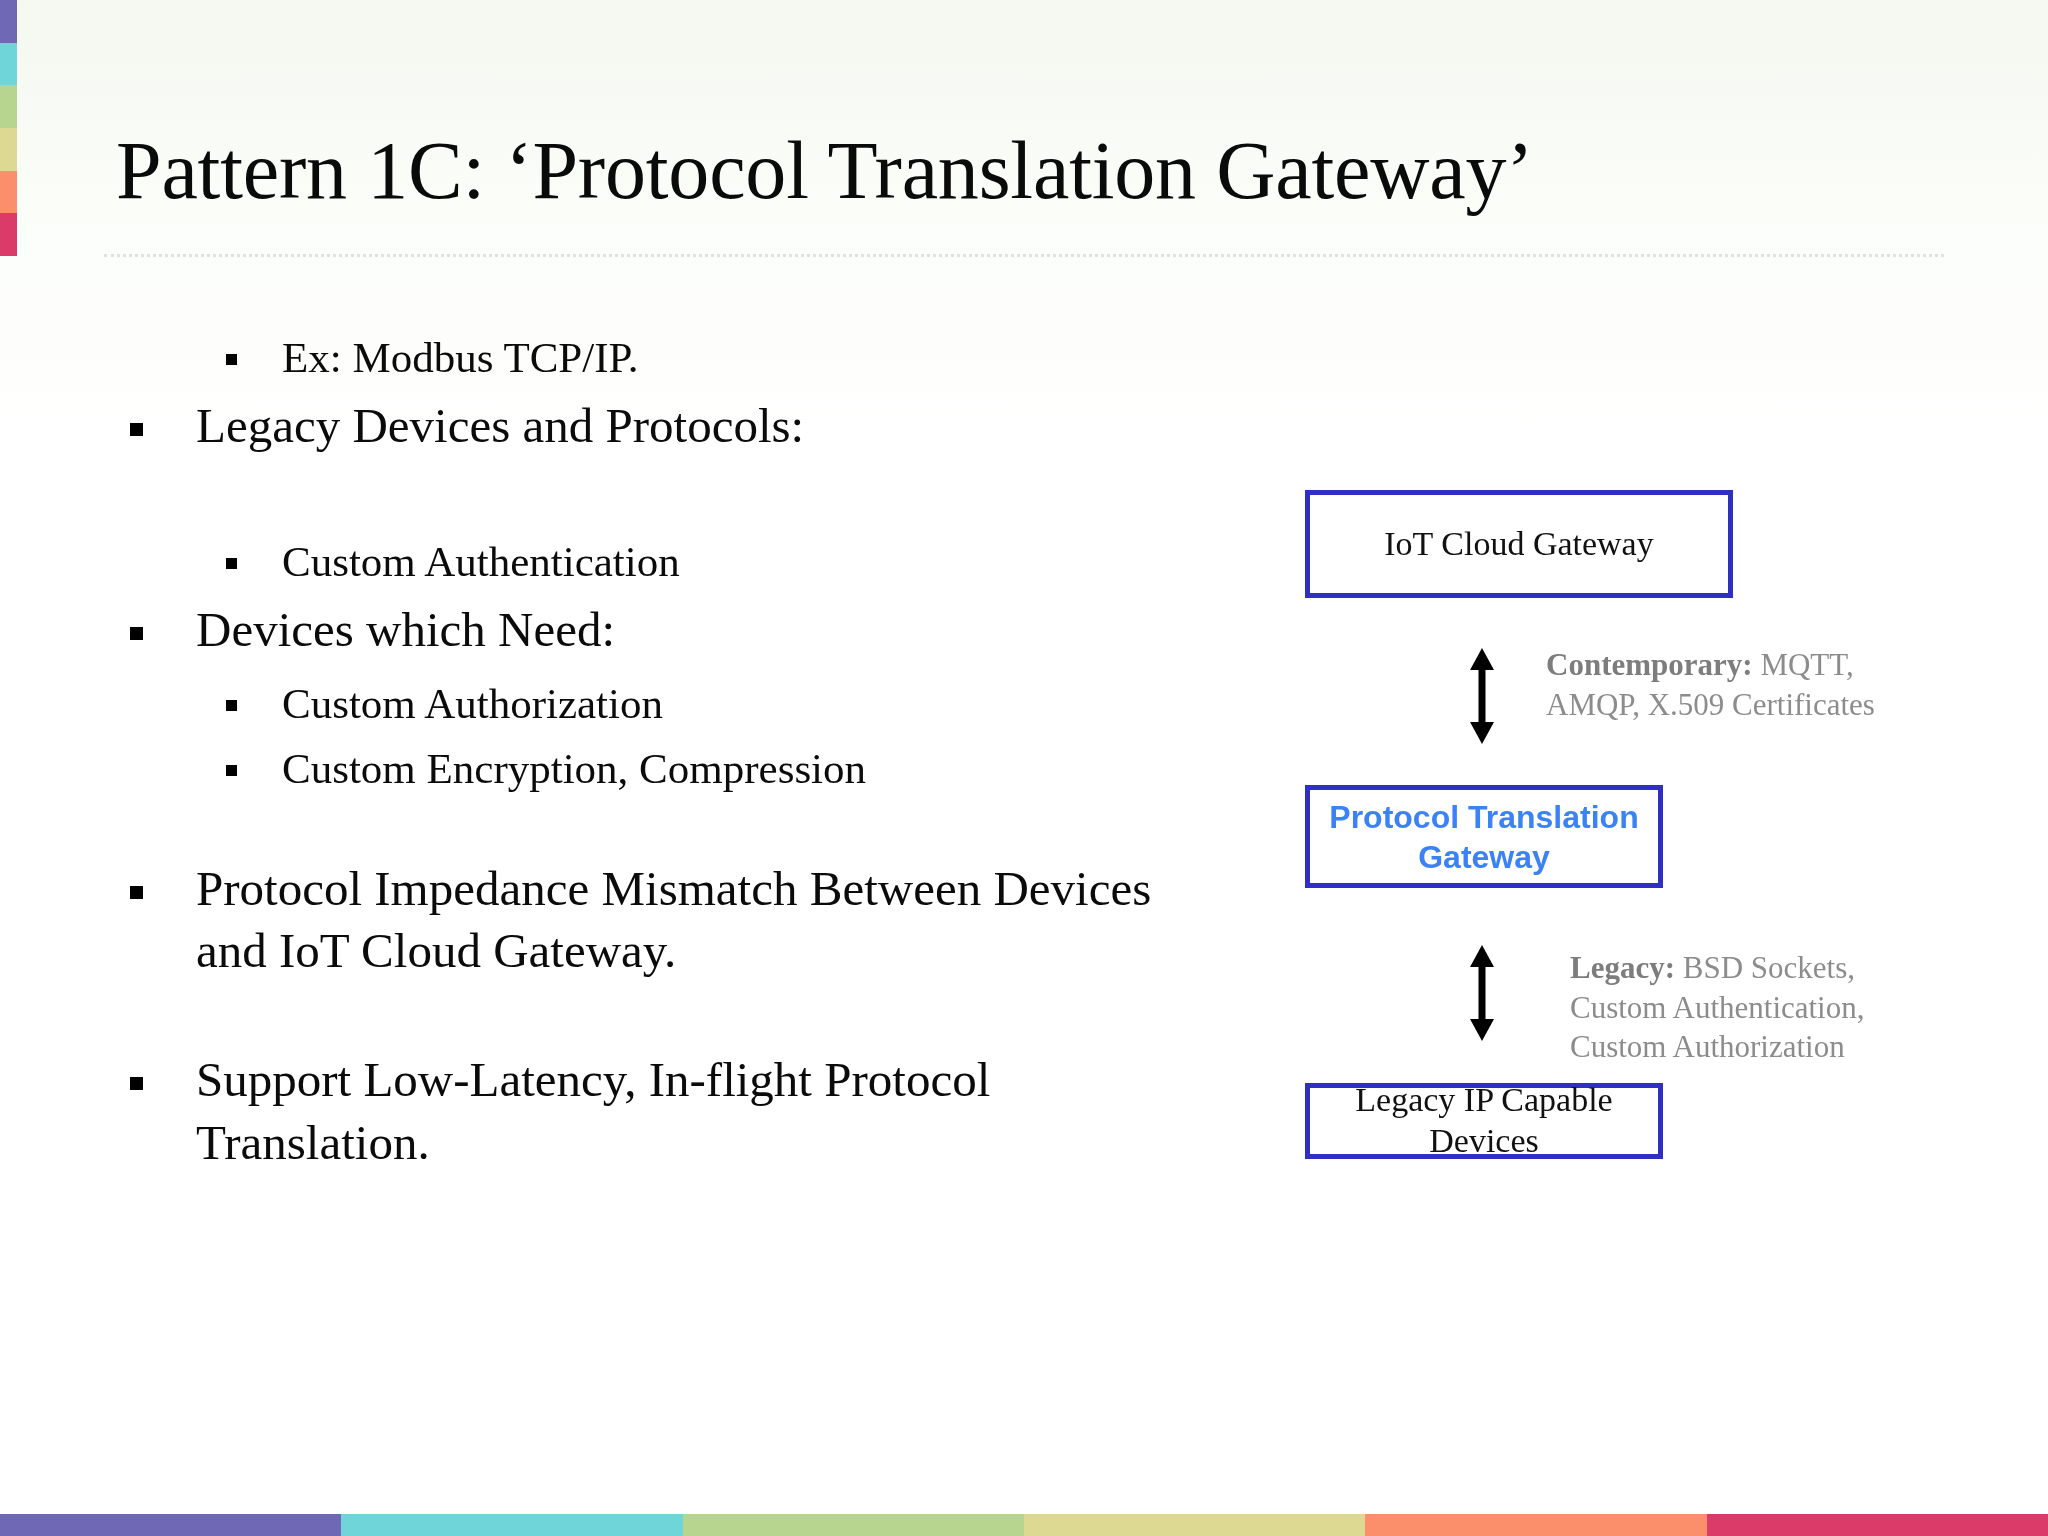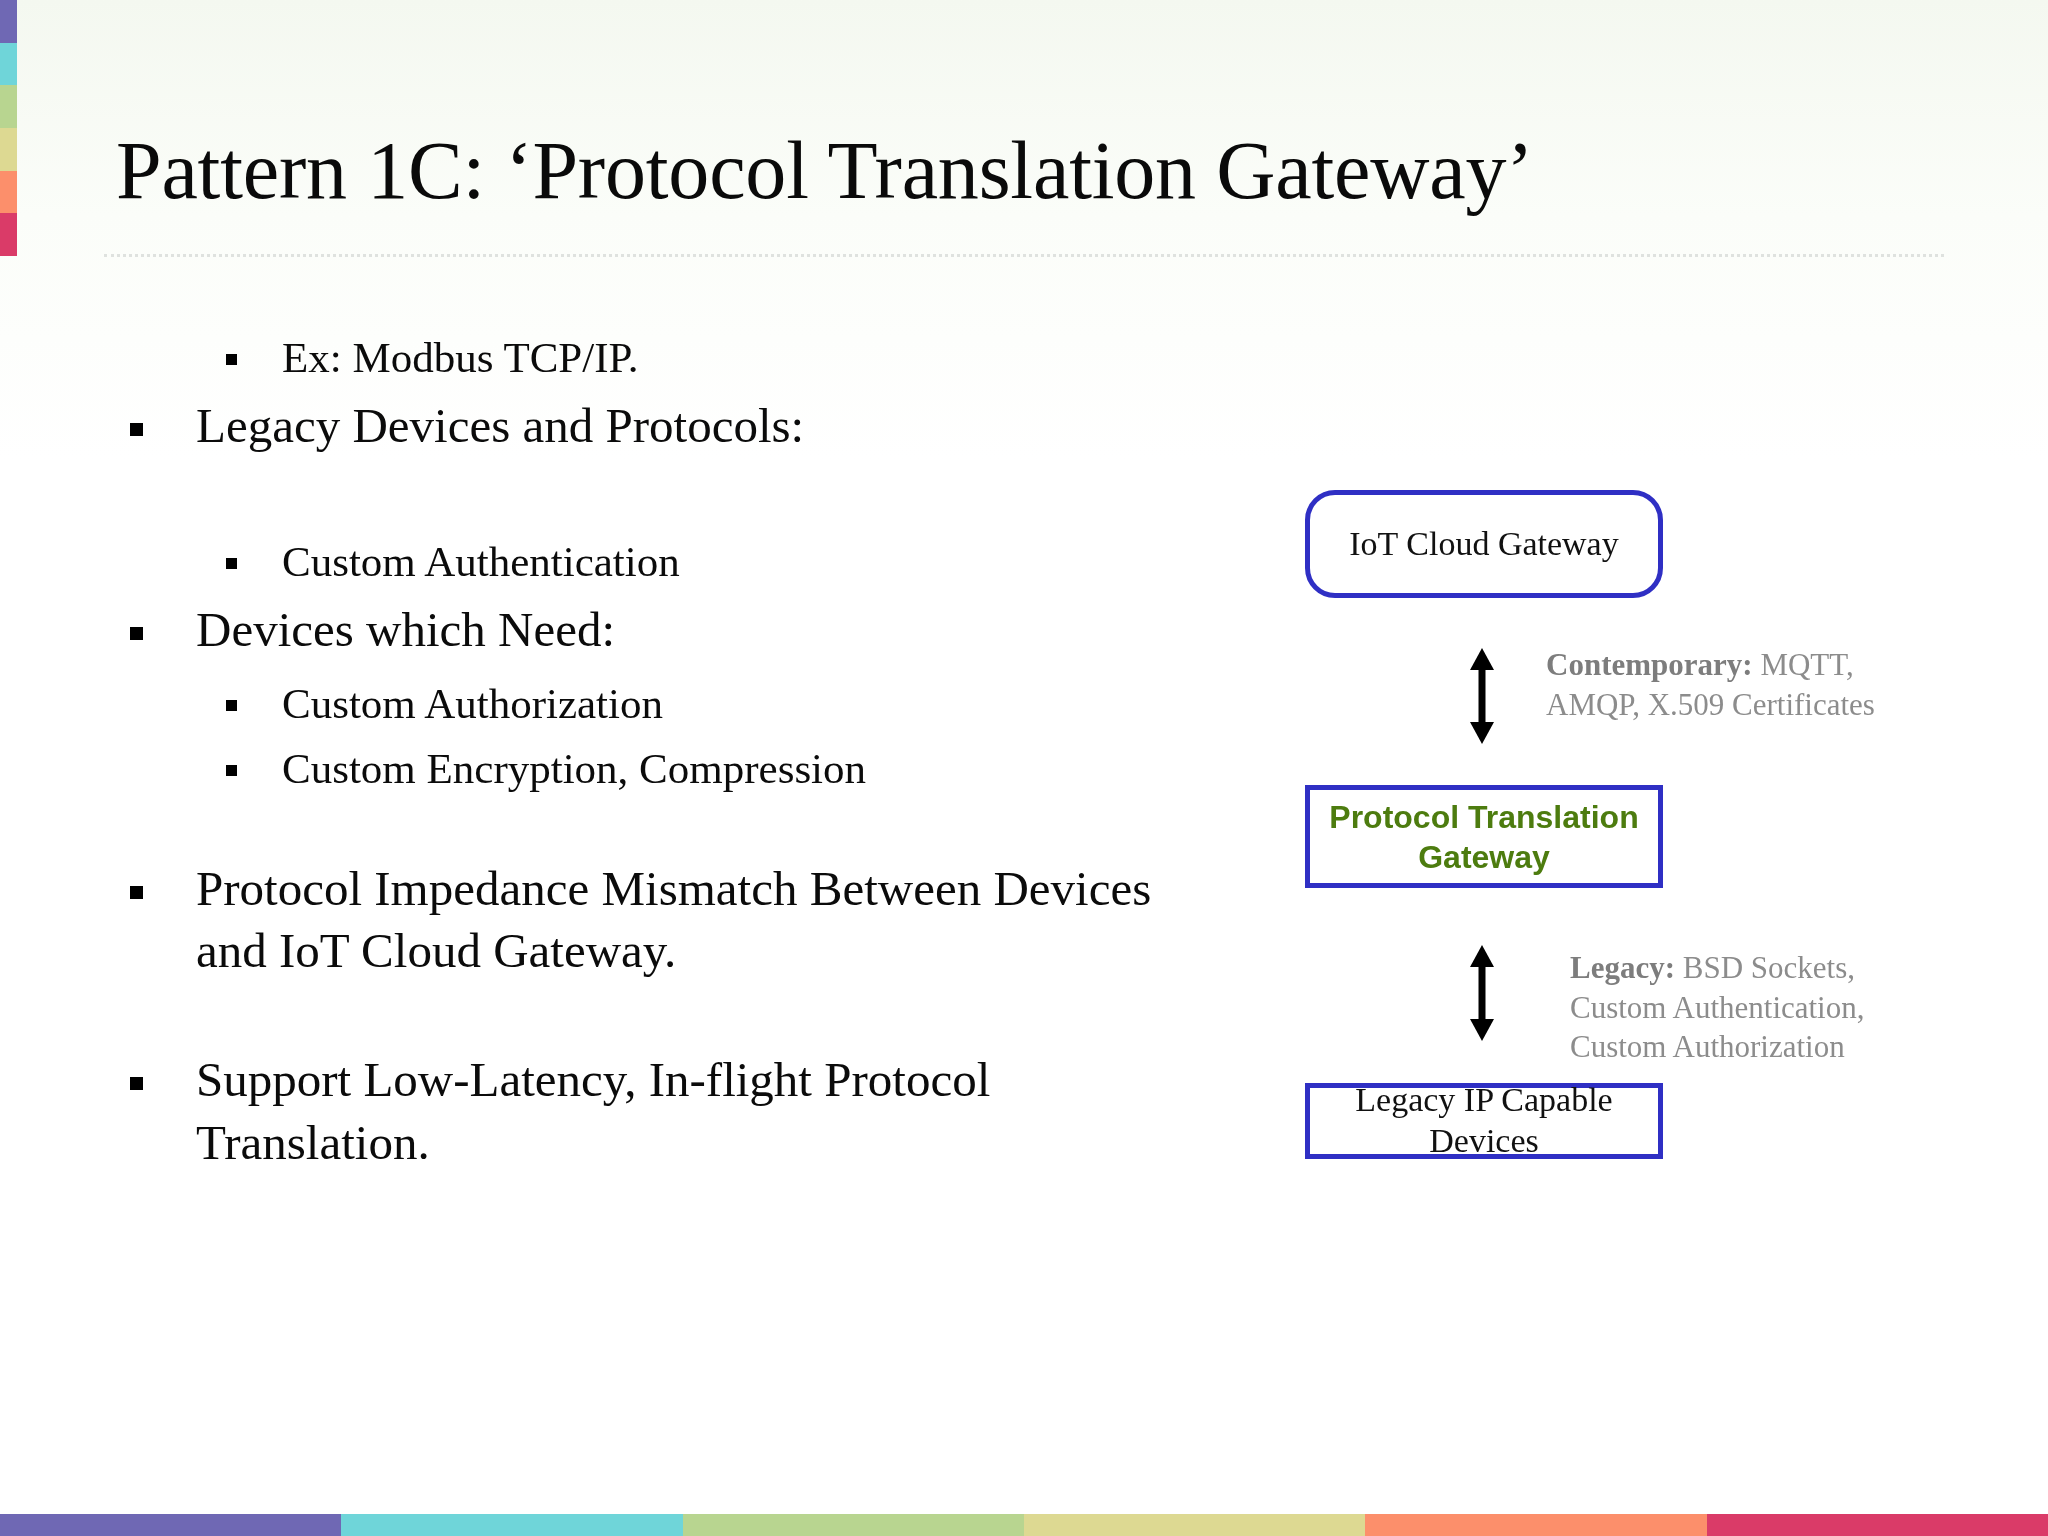--- a/index.html
+++ b/index.html
@@ -121,27 +121,27 @@
   .dbox {
     position: absolute;
     box-sizing: border-box;
     border: 5px solid #2f2fc4;
     background: #ffffff;
     display: flex;
     align-items: center;
     justify-content: center;
     text-align: center;
   }
-  #box-cloud  { left: 25px; top: 30px;  width: 358px; height: 108px; border-radius: 30px; }
+  #box-cloud  { left: 25px; top: 30px;  width: 428px; height: 108px; }
   #box-ptg    { left: 25px; top: 325px; width: 358px; height: 103px; }
   #box-legacy { left: 25px; top: 623px; width: 358px; height: 76px; }
 
   #box-cloud .lbl  { font-size: 34px; color: #111; line-height: 1.2; }
   #box-legacy .lbl { font-size: 34px; color: #111; line-height: 1.2; }
-  #box-ptg .lbl    { font-size: 32px; color: #4d7c0f; font-weight: bold; line-height: 1.25;
+  #box-ptg .lbl    { font-size: 32px; color: #3b82f6; font-weight: bold; line-height: 1.25;
                      font-family: "Liberation Sans", "DejaVu Sans", sans-serif; }
 
   .arrow {
     position: absolute;
     width: 34px;
     height: 96px;
   }
   #arrow-top    { left: 185px; top: 188px; }
   #arrow-bottom { left: 185px; top: 485px; }
 

